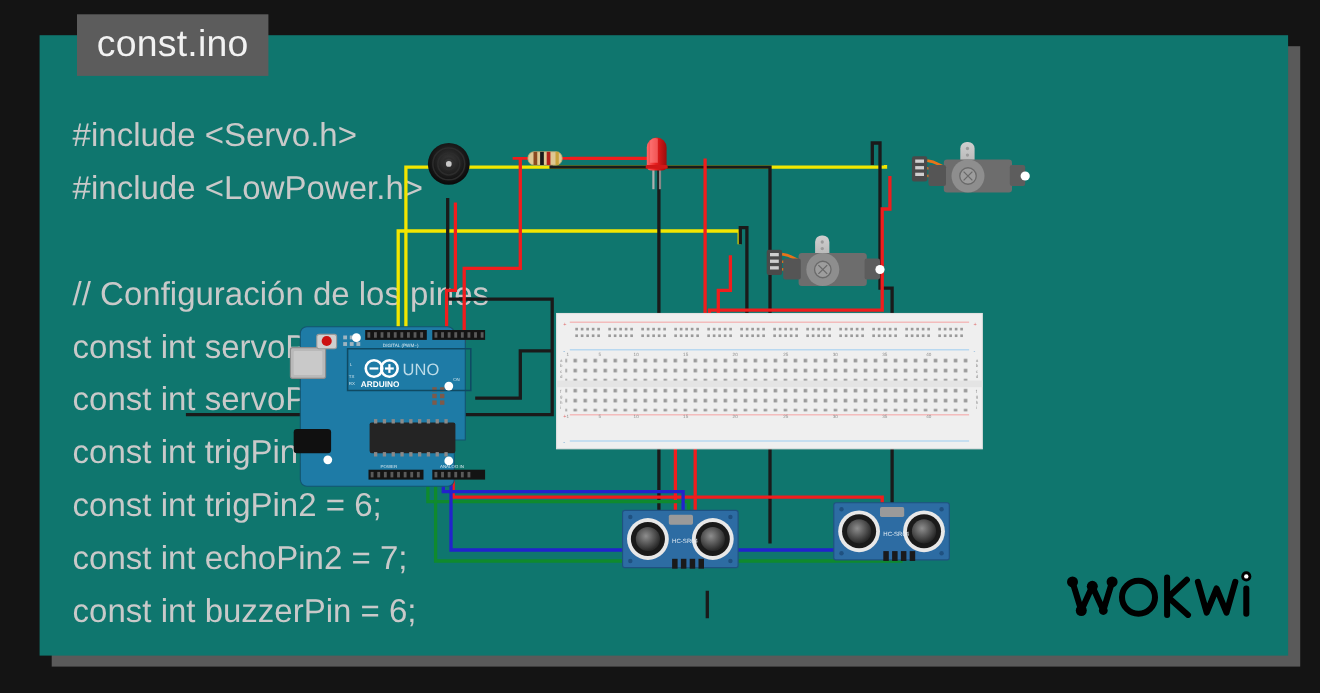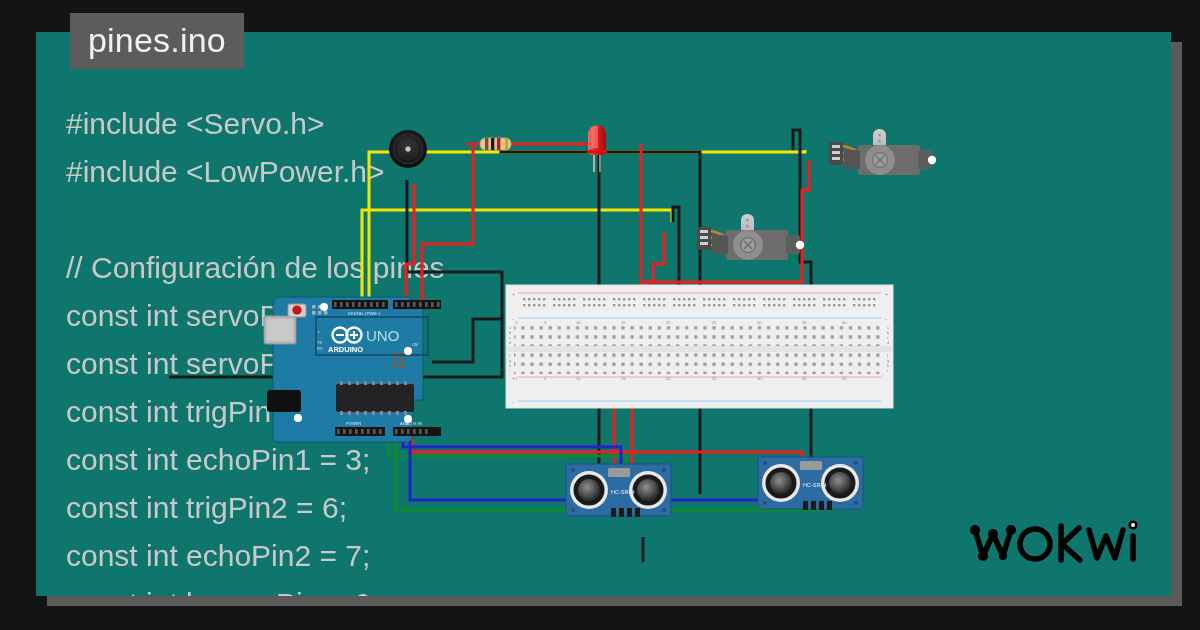--- a/index.html
+++ b/index.html
@@ -80,21 +80,20 @@
   <div class="panel">
 
     <div class="code-layer">
       <div class="code-line">#include &lt;Servo.h&gt;</div>
       <div class="code-line">#include &lt;LowPower.h&gt;</div>
       <div class="code-line blank"></div>
       <div class="code-line">// Configuración de los pines</div>
       <div class="code-line">const int servoPin1 = 9;</div>
       <div class="code-line">const int servoPin2 = 10;</div>
       <div class="code-line">const int trigPin1 = 2;</div>
-      <div class="code-line">const int echoPin1 = 3;</div>
       <div class="code-line">const int trigPin2 = 6;</div>
       <div class="code-line">const int echoPin2 = 7;</div>
       <div class="code-line">const int buzzerPin = 6;</div>
     </div>
 
     <div class="diagram">
       <svg width="1135" height="564" viewBox="0 0 1135 564" xmlns="http://www.w3.org/2000/svg">
         <defs>
           <linearGradient id="ledg" x1="0" y1="0" x2="1" y2="0">
             <stop offset="0" stop-color="#ff6a6a"></stop>
@@ -656,15 +655,15 @@
           <circle cx="38" cy="44" r="4"></circle>
           <circle cx="46" cy="18" r="5"></circle>
           <circle cx="168" cy="13" r="4.6"></circle>
         </g>
         <circle cx="168" cy="13" r="2" fill="#ffffff"></circle>
       </svg>
     </div>
 
   </div>
 
-  <div class="file-tab">pines.ino</div>
+  <div class="file-tab">const.ino</div>
 
 </div>
 
 </body></html>

